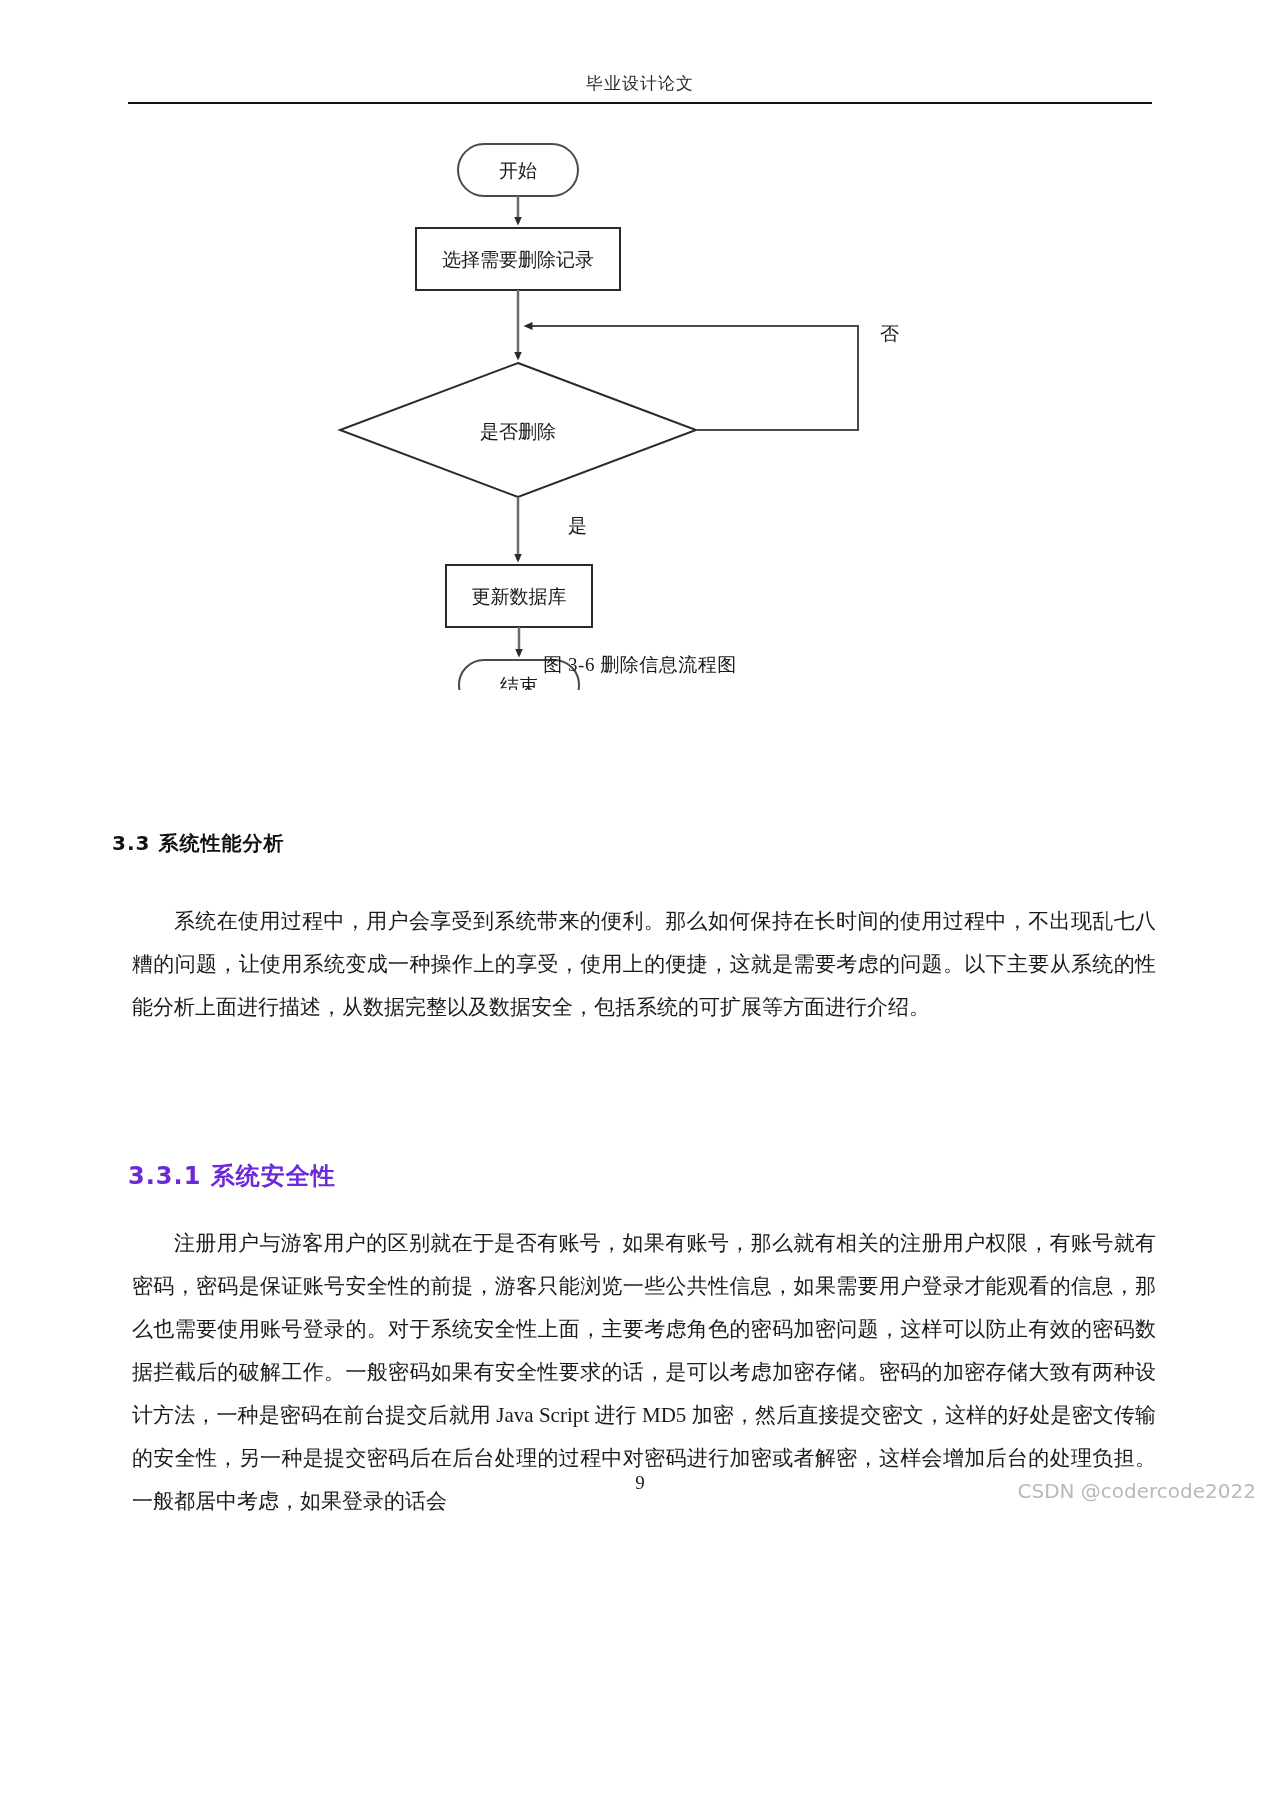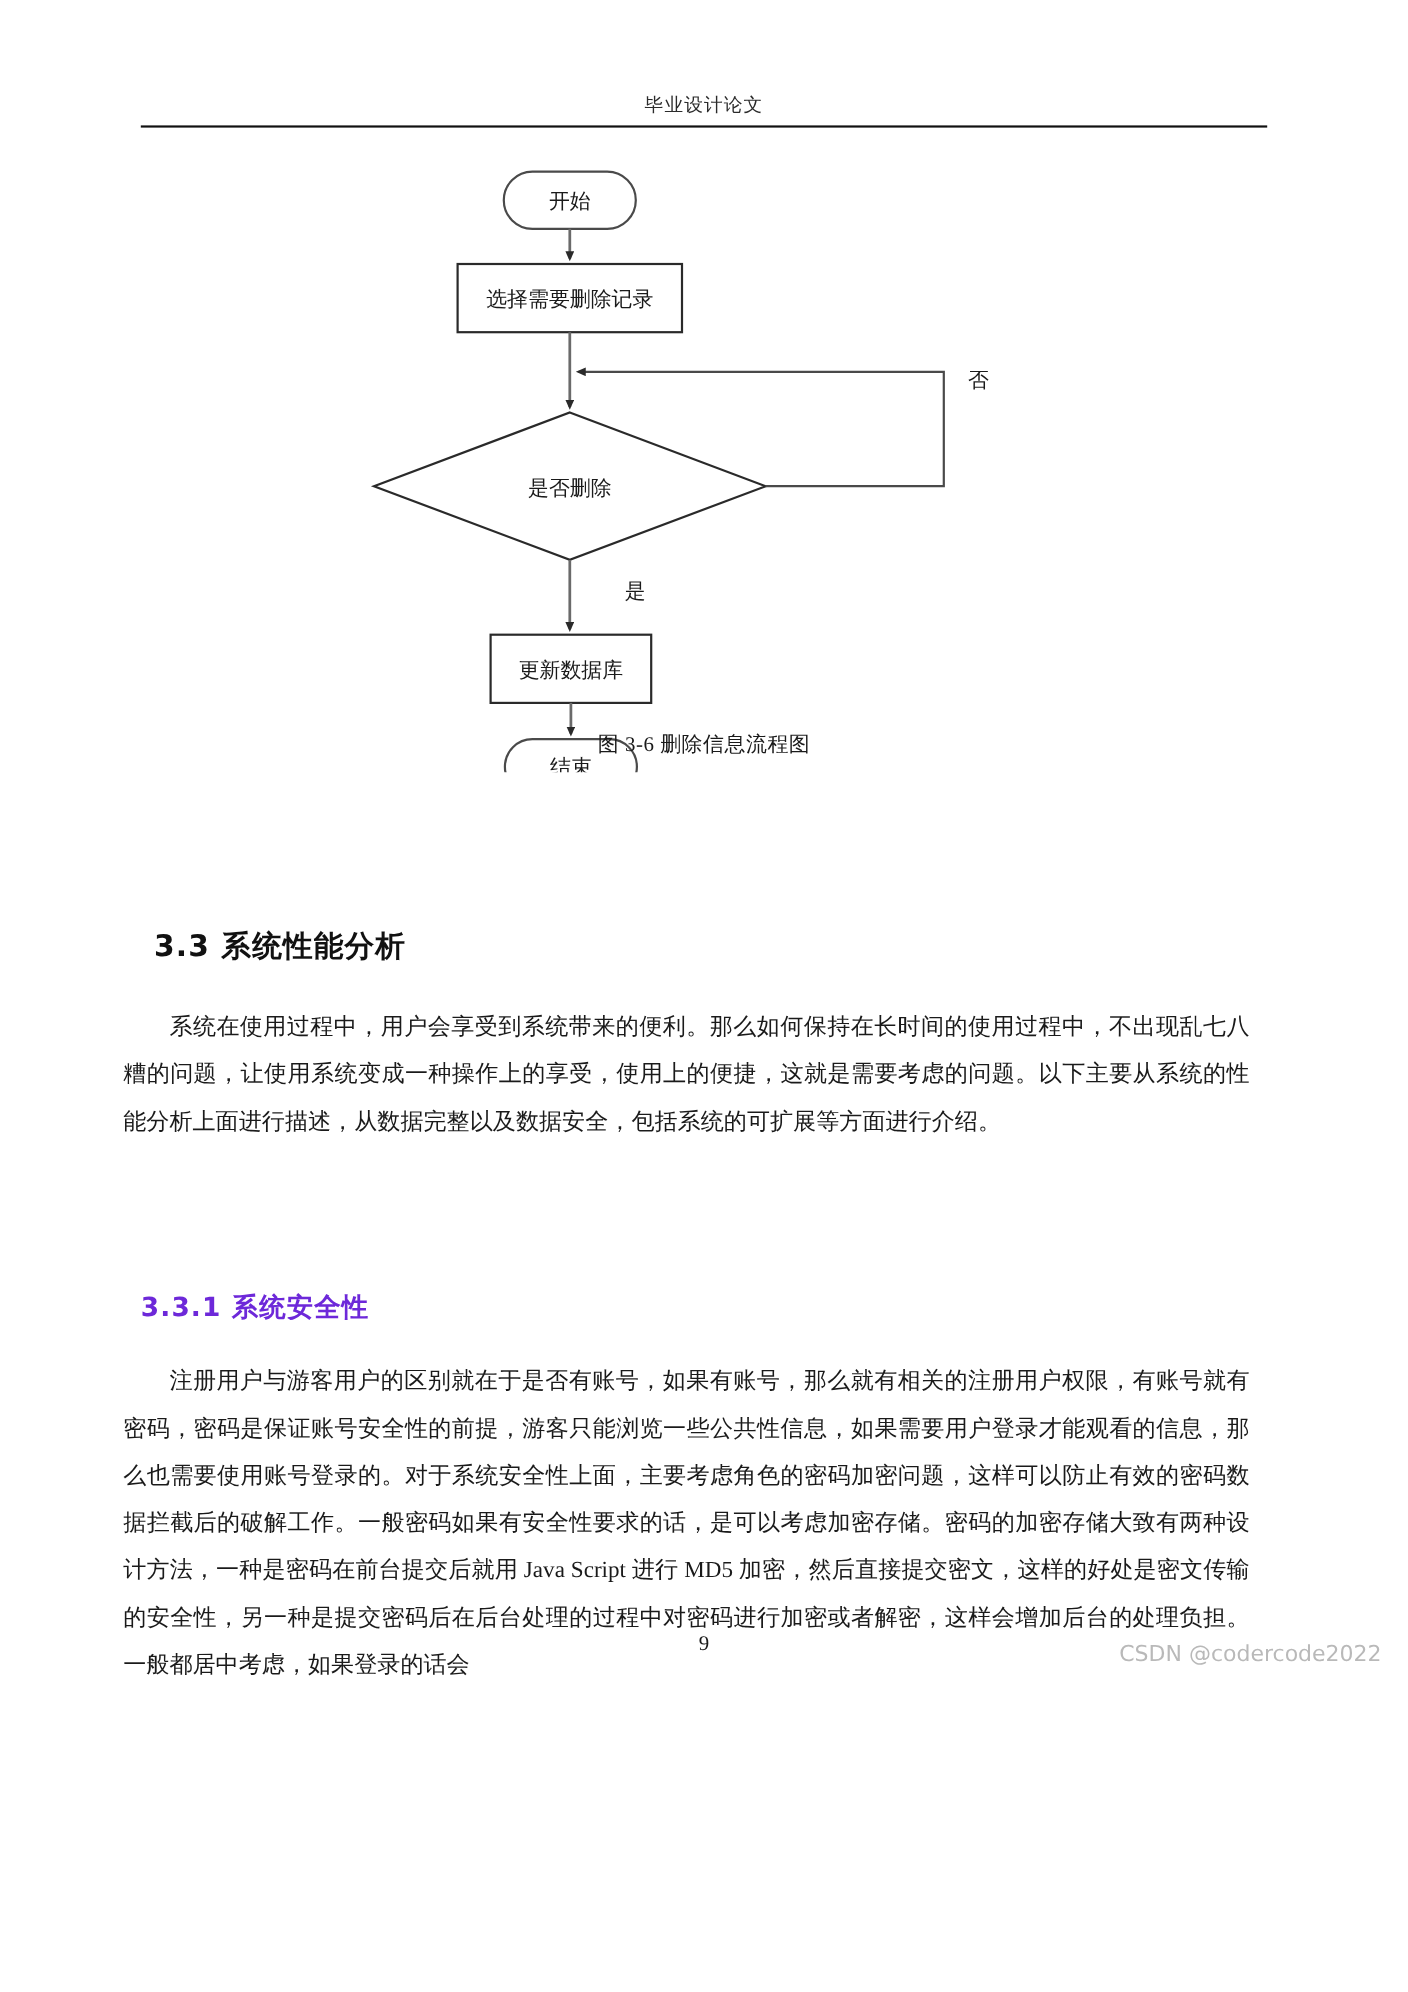--- a/index.html
+++ b/index.html
@@ -9,21 +9,21 @@
     background: #ffffff;
   }
   body {
     font-family: "Liberation Serif", "DejaVu Serif", serif;
     color: #1a1a1a;
   }
   .page {
     position: relative;
     width: 1280px;
     height: 1517px;
-    margin: 12px auto;
+    margin: 0 auto;
     background: #ffffff;
     box-sizing: border-box;
     overflow: hidden;
   }
 
   
   .header {
     position: absolute;
     left: 128px;
     top: 72px;
@@ -69,41 +69,41 @@
     top: 652px;
     width: 1024px;
     text-align: center;
     font-size: 19px;
     letter-spacing: 0.5px;
   }
 
   
   .h2 {
     position: absolute;
-    left: 140px;
+    left: 112px;
     width: 1024px;
     font-family: "DejaVu Sans", "Liberation Sans", sans-serif;
     font-weight: bold;
-    font-size: 27px;
+    font-size: 20px;
     letter-spacing: 1px;
     color: #111111;
   }
   .h3 {
     position: absolute;
     left: 128px;
     width: 1024px;
     font-family: "DejaVu Sans", "Liberation Sans", sans-serif;
     font-weight: bold;
     font-size: 24px;
     letter-spacing: 1px;
     color: #6d28d9;
   }
   .para {
     position: absolute;
-    left: 112px;
+    left: 132px;
     width: 1024px;
     font-size: 21px;
     line-height: 43px;
     text-align: justify;
     text-justify: inter-ideograph;
     text-indent: 2em;
     color: #1a1a1a;
   }
 
   

